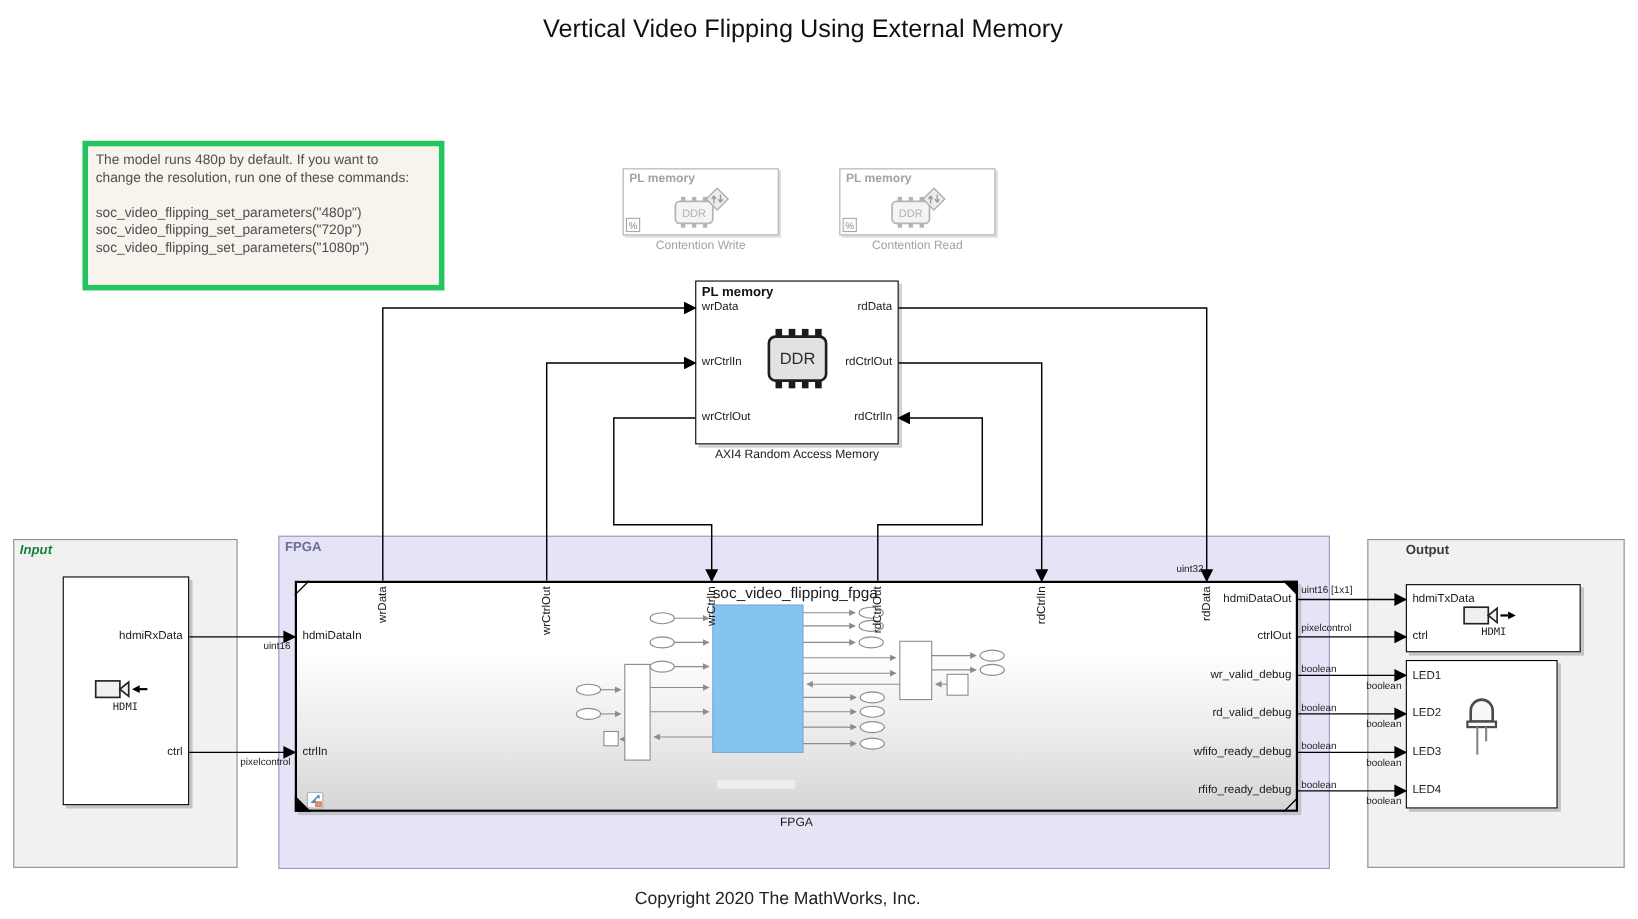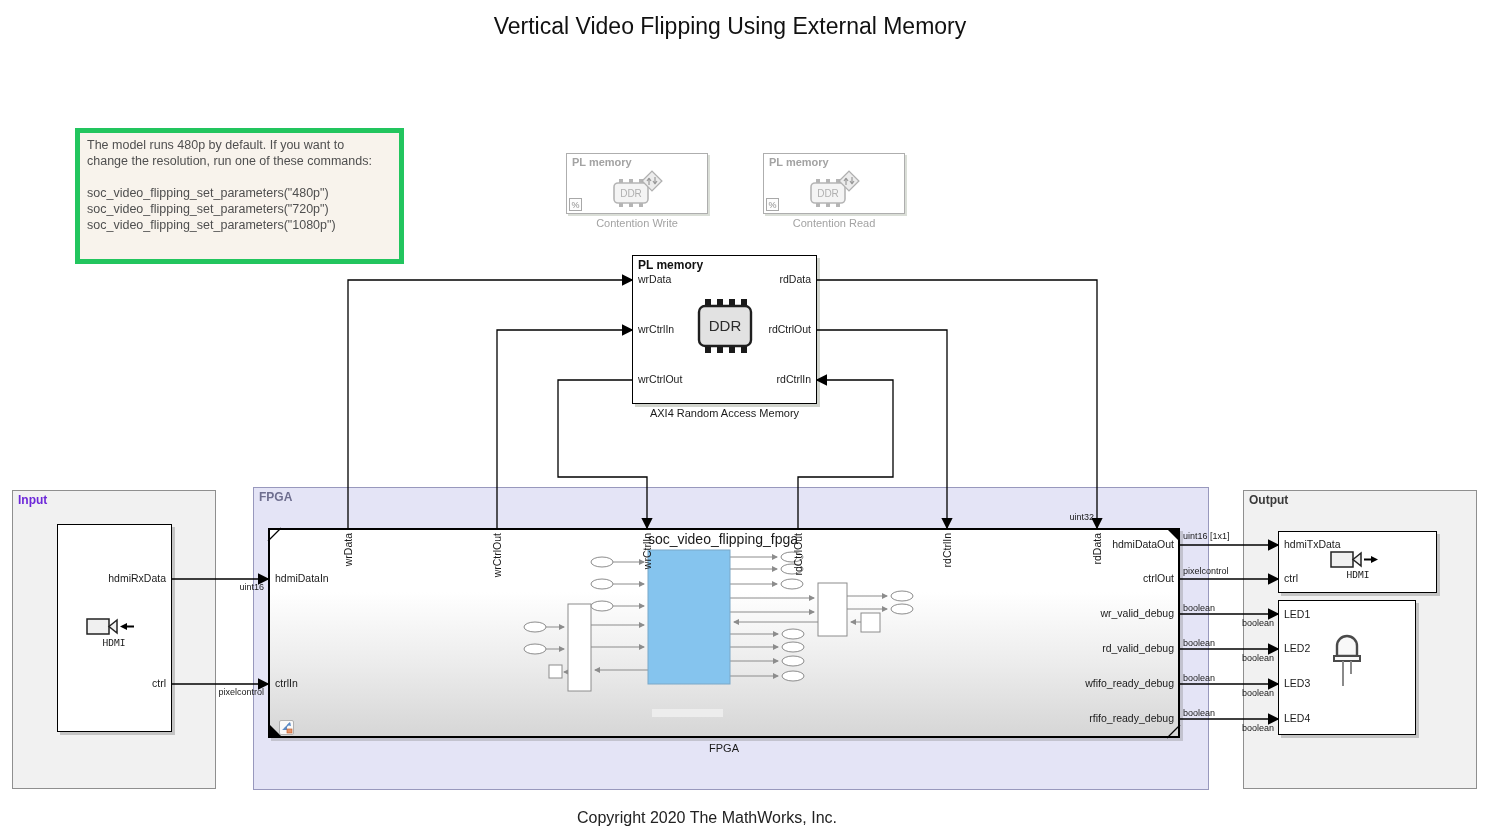--- a/index.html
+++ b/index.html
@@ -41,27 +41,27 @@
   <div class="abs copyright">Copyright 2020 The MathWorks, Inc.</div>
 
   <div class="abs note">The model runs 480p by default. If you want to
 change the resolution, run one of these commands:
 
 soc_video_flipping_set_parameters("480p")
 soc_video_flipping_set_parameters("720p")
 soc_video_flipping_set_parameters("1080p")</div>
 
   <div class="abs area" style="left:12px;top:490px;width:204px;height:299px;background:#f1f1f1;border-color:#8f8f8f;">
-    <span class="area-label" style="color:#6d28d9;">Input</span>
+    <span class="area-label" style="color:#15803d;font-style:italic;">Input</span>
   </div>
   <div class="abs area" style="left:253px;top:487px;width:956px;height:303px;background:#e4e4f6;border-color:#9898bd;">
     <span class="area-label" style="color:#6e6e8f;">FPGA</span>
   </div>
   <div class="abs area" style="left:1243px;top:490px;width:234px;height:299px;background:#f1f1f1;border-color:#8f8f8f;">
-    <span class="area-label" style="color:#3a3a3a;">Output</span>
+    <span class="area-label" style="color:#3a3a3a;margin-left:29px;">Output</span>
   </div>
 
   <div class="blk contention" style="left:566px;top:153px;width:142px;height:61px;">
     <span class="blk-header gray" style="font-size:11px;">PL memory</span>
     <span class="pct-badge">%</span>
     <svg width="52" height="34" style="left:45px;top:17px;">
       <rect x="2" y="12" width="34" height="20" rx="4" fill="#f4f4f4" stroke="#b5b5b5" stroke-width="1.6"></rect>
       <rect x="7" y="8" width="4" height="4" fill="#b5b5b5"></rect>
         <rect x="17" y="8" width="4" height="4" fill="#b5b5b5"></rect>
         <rect x="27" y="8" width="4" height="4" fill="#b5b5b5"></rect>

